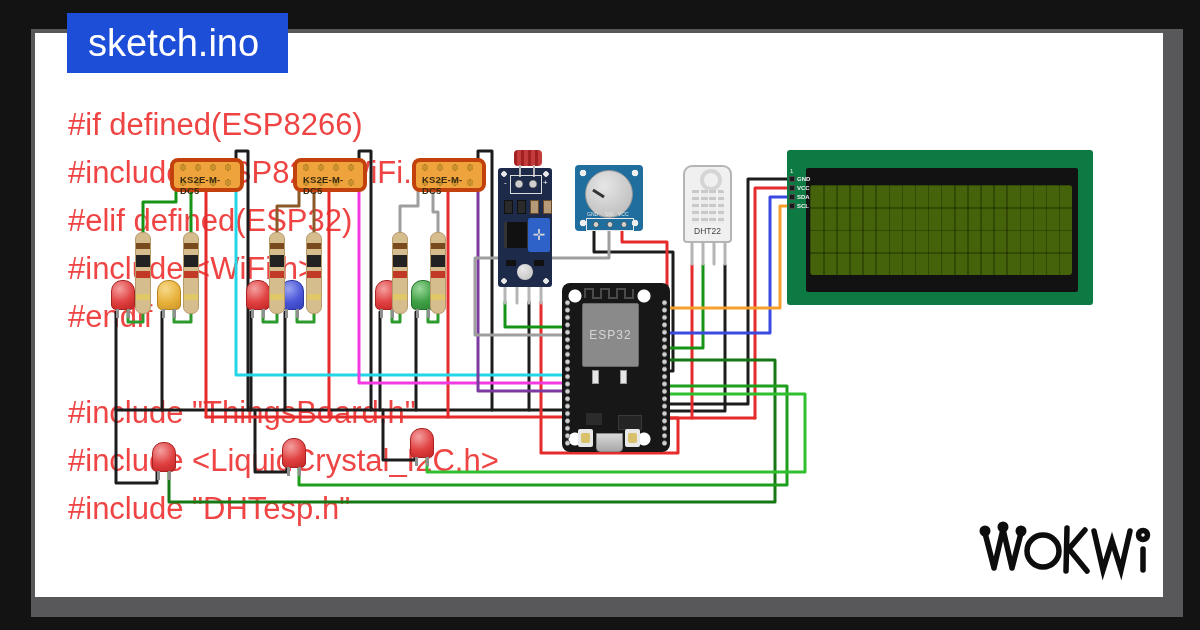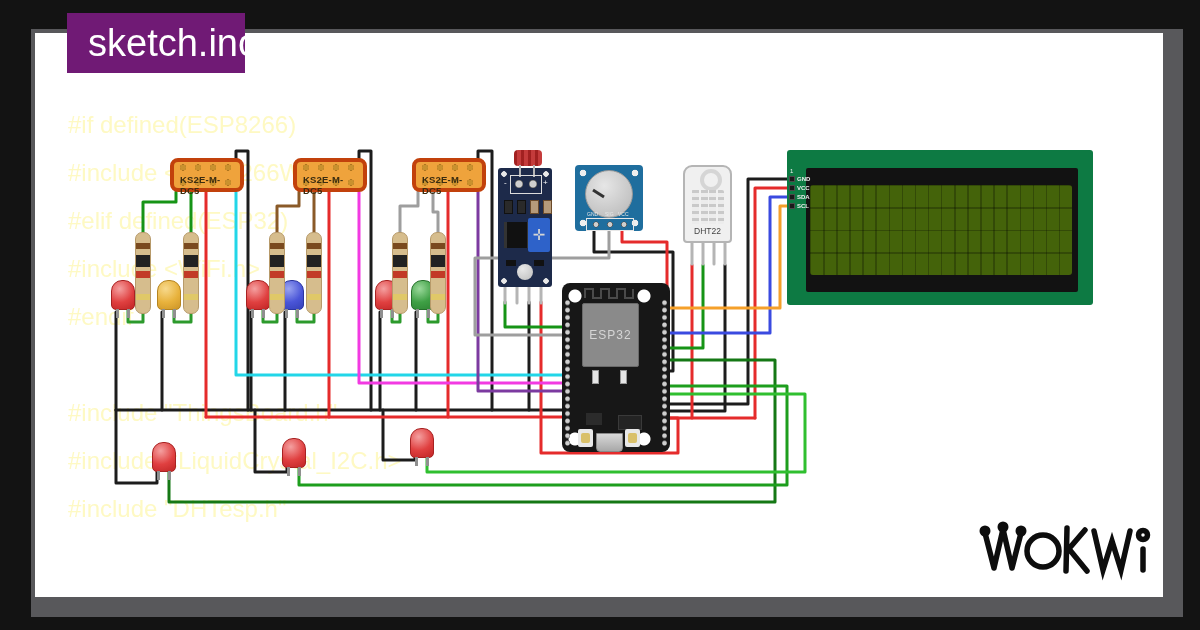--- a/index.html
+++ b/index.html
@@ -1,24 +1,24 @@
 <!DOCTYPE html>
 <html><head>
 <meta charset="utf-8">
 <style>
   html,body{margin:0;padding:0}
   body{width:1200px;height:630px;position:relative;background:#131313;overflow:hidden;
        font-family:"Liberation Sans",sans-serif}
   .shadow{position:absolute;left:31px;top:29px;width:1152px;height:588px;background:#58585b}
   .page{position:absolute;left:35px;top:33px;width:1128px;height:564px;background:#ffffff}
-  .titlebox{position:absolute;left:67px;top:13px;width:178px;height:60px;background:#701a75;
+  .titlebox{position:absolute;left:67px;top:13px;width:221px;height:60px;background:#1d4ed8;
             z-index:20;display:flex;align-items:center;padding-left:21px;box-sizing:border-box}
   .titlebox span{color:#fff;font-size:38px}
   .code{position:absolute;left:68px;top:101px;z-index:1}
-  .code div{height:48px;line-height:48px;font-size:24px;color:#fef9c3;white-space:pre}
+  .code div{height:48px;line-height:48px;font-size:31px;color:#ef4444;white-space:pre}
   #wires{position:absolute;left:0;top:0;z-index:5}
   .comp{position:absolute;z-index:10}
   
   .relay{width:74px;height:34px;background:#efa33c;border:4px solid #c2410c;border-radius:8px;box-sizing:border-box}
   .relay .lbl{position:absolute;left:6px;top:12px;font-size:9.5px;font-weight:bold;color:#3a2c10;letter-spacing:.2px}
   .relay .pr{position:absolute;left:2px;right:2px;height:7px;
      background-image:radial-gradient(circle at 7px 3.5px,#c9912e 2.6px,#a8701c 3px,rgba(0,0,0,0) 3.4px);
      background-size:15px 7px}
   .pr.t{top:2px}.pr.b{bottom:2px}
   

